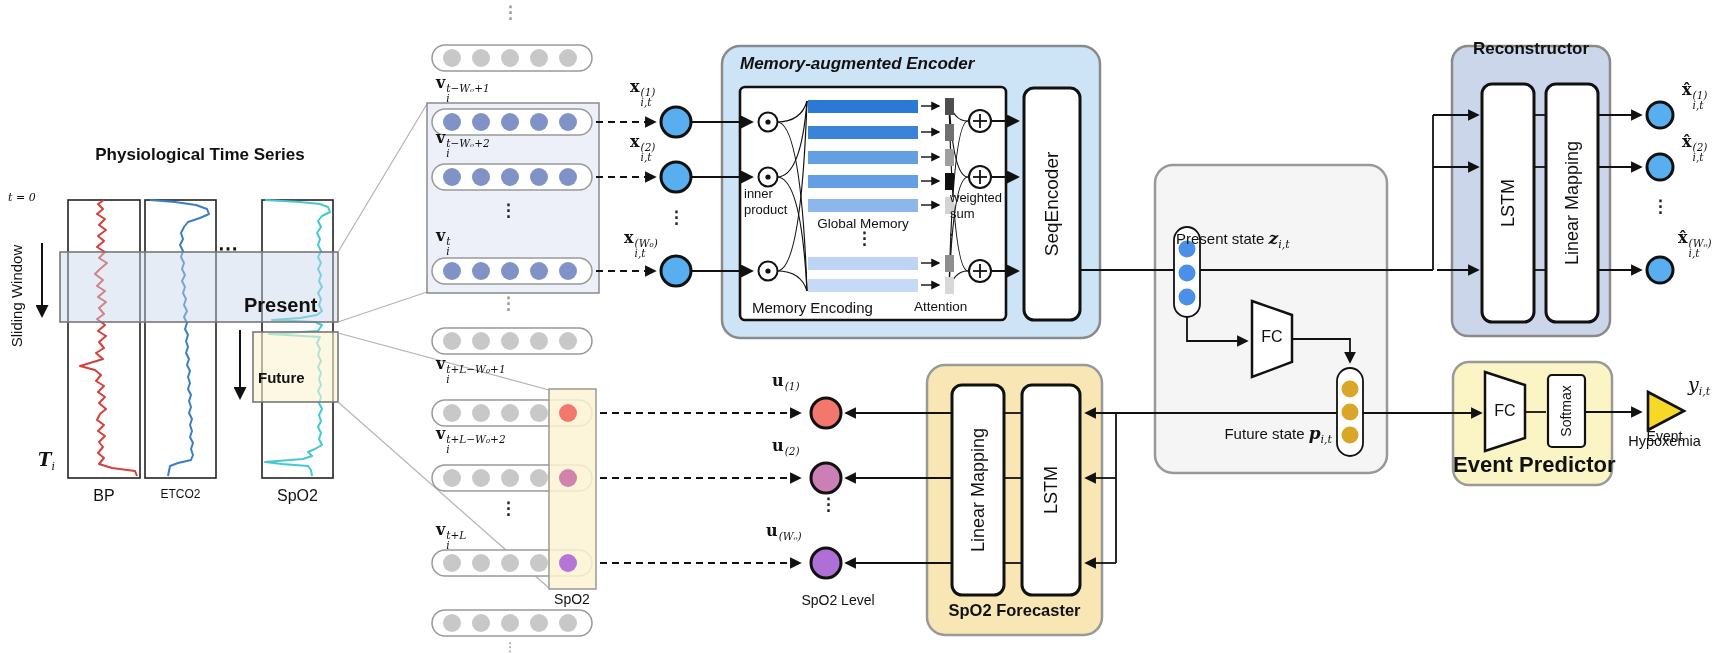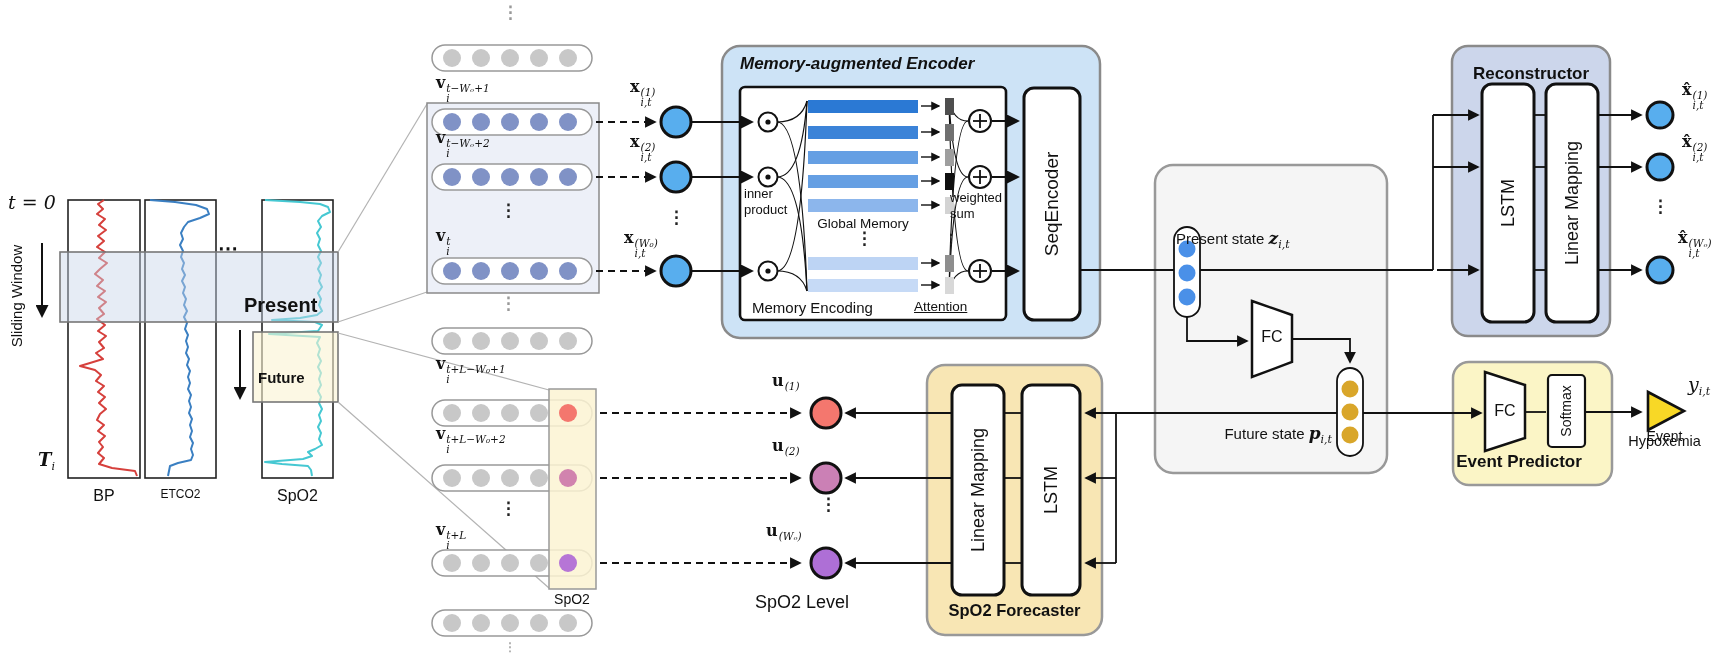--- a/index.html
+++ b/index.html
@@ -297,21 +297,22 @@
         <circle cx="1660" cy="167" r="13"></circle>
         <circle cx="1660" cy="270" r="13"></circle>
   </g>
 
   <rect x="952" y="385" width="52" height="210" rx="10" fill="#fff" stroke="#111" stroke-width="3"></rect>
   <rect x="1022" y="385" width="58" height="210" rx="10" fill="#fff" stroke="#111" stroke-width="3"></rect>
   <rect x="1482" y="84" width="52" height="238" rx="10" fill="#fff" stroke="#111" stroke-width="3"></rect>
   <rect x="1546" y="84" width="52" height="238" rx="10" fill="#fff" stroke="#111" stroke-width="3"></rect>
 </svg>
 
-<div class="lbl serif" style="left:8px;top:191px;font-size:19px;">t = 0</div>
+<div class="lbl bold c" style="left:60px;top:145px;width:280px;font-size:17px;">Physiological Time Series</div>
+<div class="lbl serif" style="left:8px;top:191px;font-size:11px;">t = 0</div>
 <div class="rot" style="left:16px;top:296px;font-size:15px;">Sliding Window</div>
 <div class="lbl bold" style="left:244px;top:294px;font-size:20px;">Present</div>
 <div class="lbl bold" style="left:258px;top:369px;font-size:15px;">Future</div>
 <div class="lbl bold" style="left:218px;top:236px;font-size:20px;">⋯</div>
 <div class="mlabel" style="left:38px;top:453px;">
   <span class="svar" style="font-size:18px;">T</span><span class="ssub">i</span>
 </div>
 <div class="lbl c" style="left:76px;top:487px;width:56px;font-size:16px;">BP</div>
 <div class="lbl c" style="left:145px;top:487px;width:71px;font-size:12px;">ETCO2</div>
 <div class="lbl c" style="left:262px;top:487px;width:71px;font-size:16px;">SpO2</div>
@@ -377,34 +378,34 @@
         <span>(W₀)</span>
         <span>i,t</span>
       </span>
 </div>
 
 <div class="lbl bold" style="left:740px;top:54px;font-size:17px;font-style:italic;">Memory-augmented Encoder</div>
 <div class="lbl" style="left:744px;top:186px;font-size:13px;line-height:16px;width:62px;white-space:normal;">inner product</div>
 <div class="lbl c" style="left:808px;top:216px;width:110px;font-size:13.5px;">Global Memory</div>
 <div class="dots-v" style="left:856px;top:232px;color:#222;">⋮</div>
 <div class="dots-v" style="left:944px;top:232px;color:#222;font-size:14px;">⋮</div>
-<div class="lbl" style="left:914px;top:299px;font-size:13.5px;text-decoration:underline;">Attention</div>
+<div class="lbl" style="left:914px;top:299px;font-size:13.5px;">Attention</div>
 <div class="lbl" style="left:950px;top:190px;font-size:13px;line-height:16px;width:60px;white-space:normal;">weighted sum</div>
 <div class="lbl" style="left:752px;top:299px;font-size:15px;">Memory Encoding</div>
 <div class="rot" style="left:1052px;top:204px;font-size:19px;">SeqEncoder</div>
 
 <div class="lbl" style="left:1176px;top:228px;font-size:15px;">
   <span>Present state </span><span class="svar">z</span><span class="ssub">i,t</span>
 </div>
 <div class="lbl c" style="left:1252px;top:328px;width:40px;font-size:16px;">FC</div>
 <div class="lbl" style="left:1196px;top:423px;width:136px;font-size:15px;text-align:right;">
   <span>Future state </span><span class="svar">p</span><span class="ssub">i,t</span>
 </div>
 
-<div class="lbl bold c" style="left:1452px;top:64px;width:158px;font-size:17px;">Reconstructor</div>
+<div class="lbl bold c" style="left:1452px;top:39px;width:158px;font-size:17px;">Reconstructor</div>
 <div class="rot" style="left:1508px;top:203px;font-size:18px;">LSTM</div>
 <div class="rot" style="left:1572px;top:203px;font-size:18px;">Linear Mapping</div>
 <div class="mlabel" style="left:1682px;top:83px;">
   <span class="mbase">x̂</span><span class="mstack">
         <span>(1)</span>
         <span>i,t</span>
       </span>
 </div>
 <div class="mlabel" style="left:1682px;top:135px;">
   <span class="mbase">x̂</span><span class="mstack">
@@ -435,23 +436,23 @@
         <span></span>
       </span>
 </div>
 <div class="dots-v" style="left:820px;top:498px;color:#222;">⋮</div>
 <div class="mlabel" style="left:766px;top:524px;">
   <span class="mbase">u</span><span class="mstack">
         <span>(Wₒ)</span>
         <span></span>
       </span>
 </div>
-<div class="lbl c" style="left:752px;top:592px;width:100px;font-size:18px;">SpO2 Level</div>
-
-<div class="lbl bold c" style="left:1453px;top:452px;width:132px;font-size:17px;">Event Predictor</div>
+<div class="lbl c" style="left:788px;top:592px;width:100px;font-size:14px;">SpO2 Level</div>
+
+<div class="lbl bold c" style="left:1453px;top:452px;width:132px;font-size:22px;">Event Predictor</div>
 <div class="lbl c" style="left:1485px;top:402px;width:40px;font-size:16px;">FC</div>
 <div class="rot" style="left:1566px;top:411px;font-size:14px;">Softmax</div>
 <div class="mlabel" style="left:1688px;top:377px;">
   <span class="svar" style="font-size:19px;font-weight:normal;">y</span><span class="ssub">i,t</span>
 </div>
 <div class="lbl c" style="left:1612px;top:433px;width:105px;font-size:14.5px;">Hypoxemia</div>
 <div class="lbl c" style="left:1612px;top:428px;width:105px;font-size:14px;">Event</div>
 
 </div>
 

